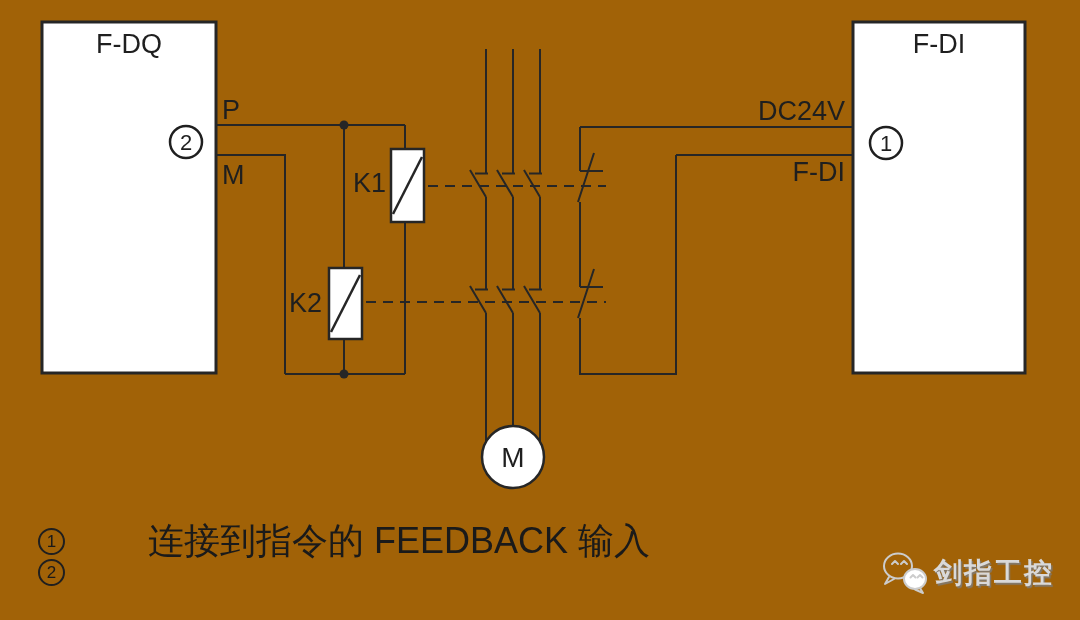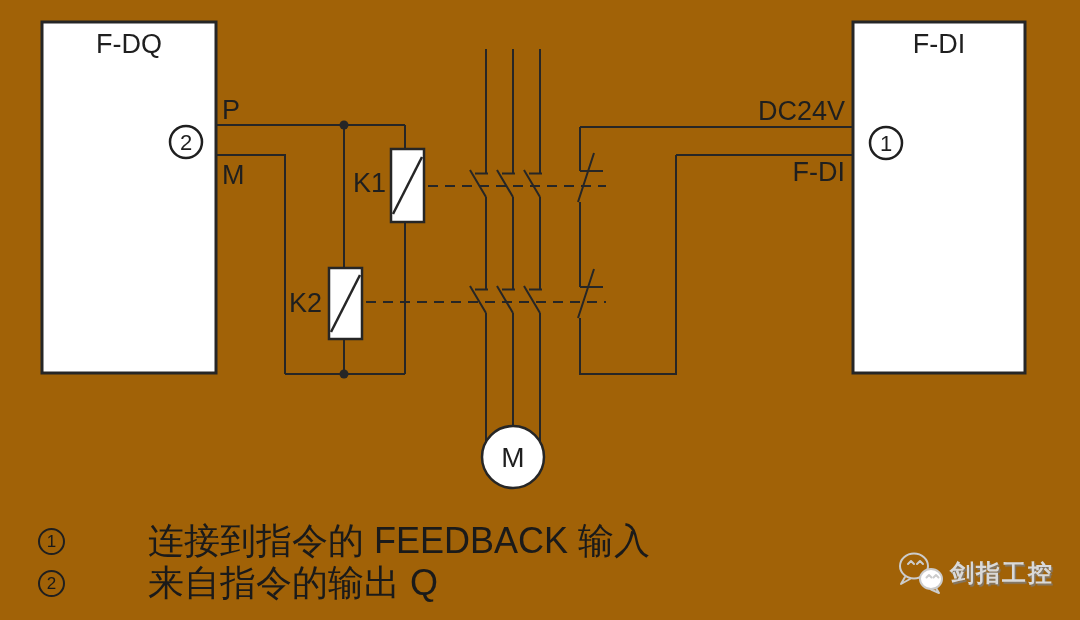--- a/index.html
+++ b/index.html
@@ -14,21 +14,21 @@
   .legend-row{position:absolute;left:38px;display:flex;align-items:center;color:#1a1a1a;}
   .legend-num{
     box-sizing:border-box;width:27px;height:27px;border:2px solid #1f1f1f;border-radius:50%;
     font-size:17px;line-height:23px;text-align:center;flex:0 0 auto;
   }
   .legend-text{margin-left:83px;font-size:36px;white-space:nowrap;}
   .watermark{
     position:absolute;top:551px;right:26px;display:flex;align-items:center;gap:5px;
   }
   .watermark-text{
-    font-size:24px;font-weight:600;color:#d9d9d9;letter-spacing:2px;
+    font-size:28px;font-weight:600;color:#d9d9d9;letter-spacing:2px;
     text-shadow:1.5px 1.5px 1px rgba(125,125,125,0.85);white-space:nowrap;
   }
 </style>
 </head>
 <body>
 
 <div class="canvas">
 
   <svg width="1080" height="510" viewBox="0 0 1080 510">
 
@@ -129,21 +129,20 @@
   </svg>
 
   
   <div class="legend">
     <div class="legend-row" style="top:517px;">
       <span class="legend-num">1</span>
       <span class="legend-text">连接到指令的 FEEDBACK 输入</span>
     </div>
     <div class="legend-row" style="top:559px;">
       <span class="legend-num">2</span>
-      <span class="legend-text">来自指令的输出 Q</span>
     </div>
   </div>
 
   
   <div class="watermark">
     <svg width="48" height="44" viewBox="0 0 48 44">
       <g stroke="#cccccc" stroke-width="2" fill="none" stroke-linecap="round" stroke-linejoin="round">
         <ellipse cx="17" cy="15" rx="14" ry="12.5"></ellipse>
         <path d="M8,26 L4,33 L13,28"></path>
         <path d="M11,13 l3,-3 l3,3"></path>

